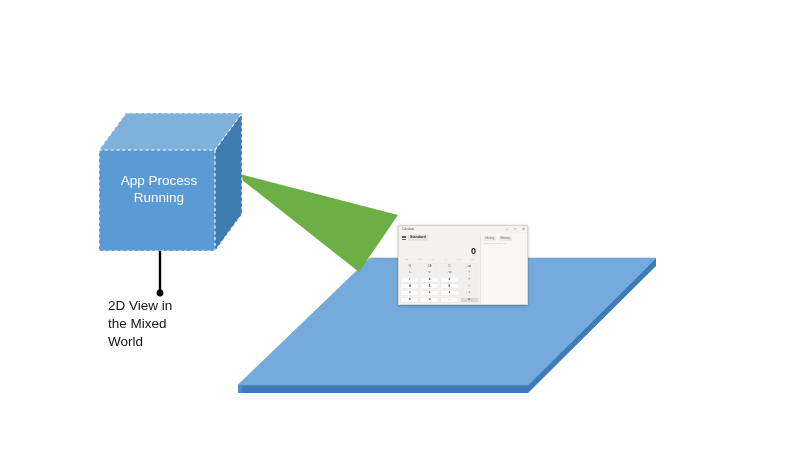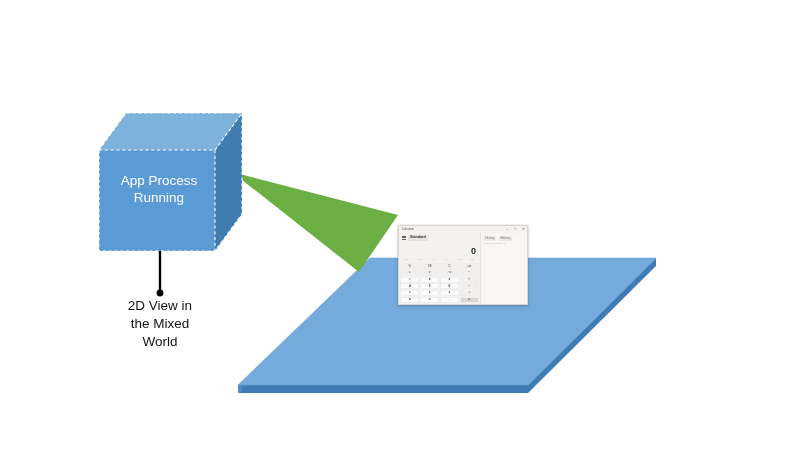--- a/index.html
+++ b/index.html
@@ -44,21 +44,20 @@
     white-space: pre-line;
     pointer-events: none;
   }
 
   
   #caption-text {
     position: absolute;
     left: 108px;
     top: 297px;
     width: 104px;
-    text-align: center;
     color: #131313;
     font-size: 13.5px;
     line-height: 18px;
     font-family: "Liberation Sans", sans-serif;
     white-space: pre-line;
   }
 
   
   #calc-window {
     position: absolute;

